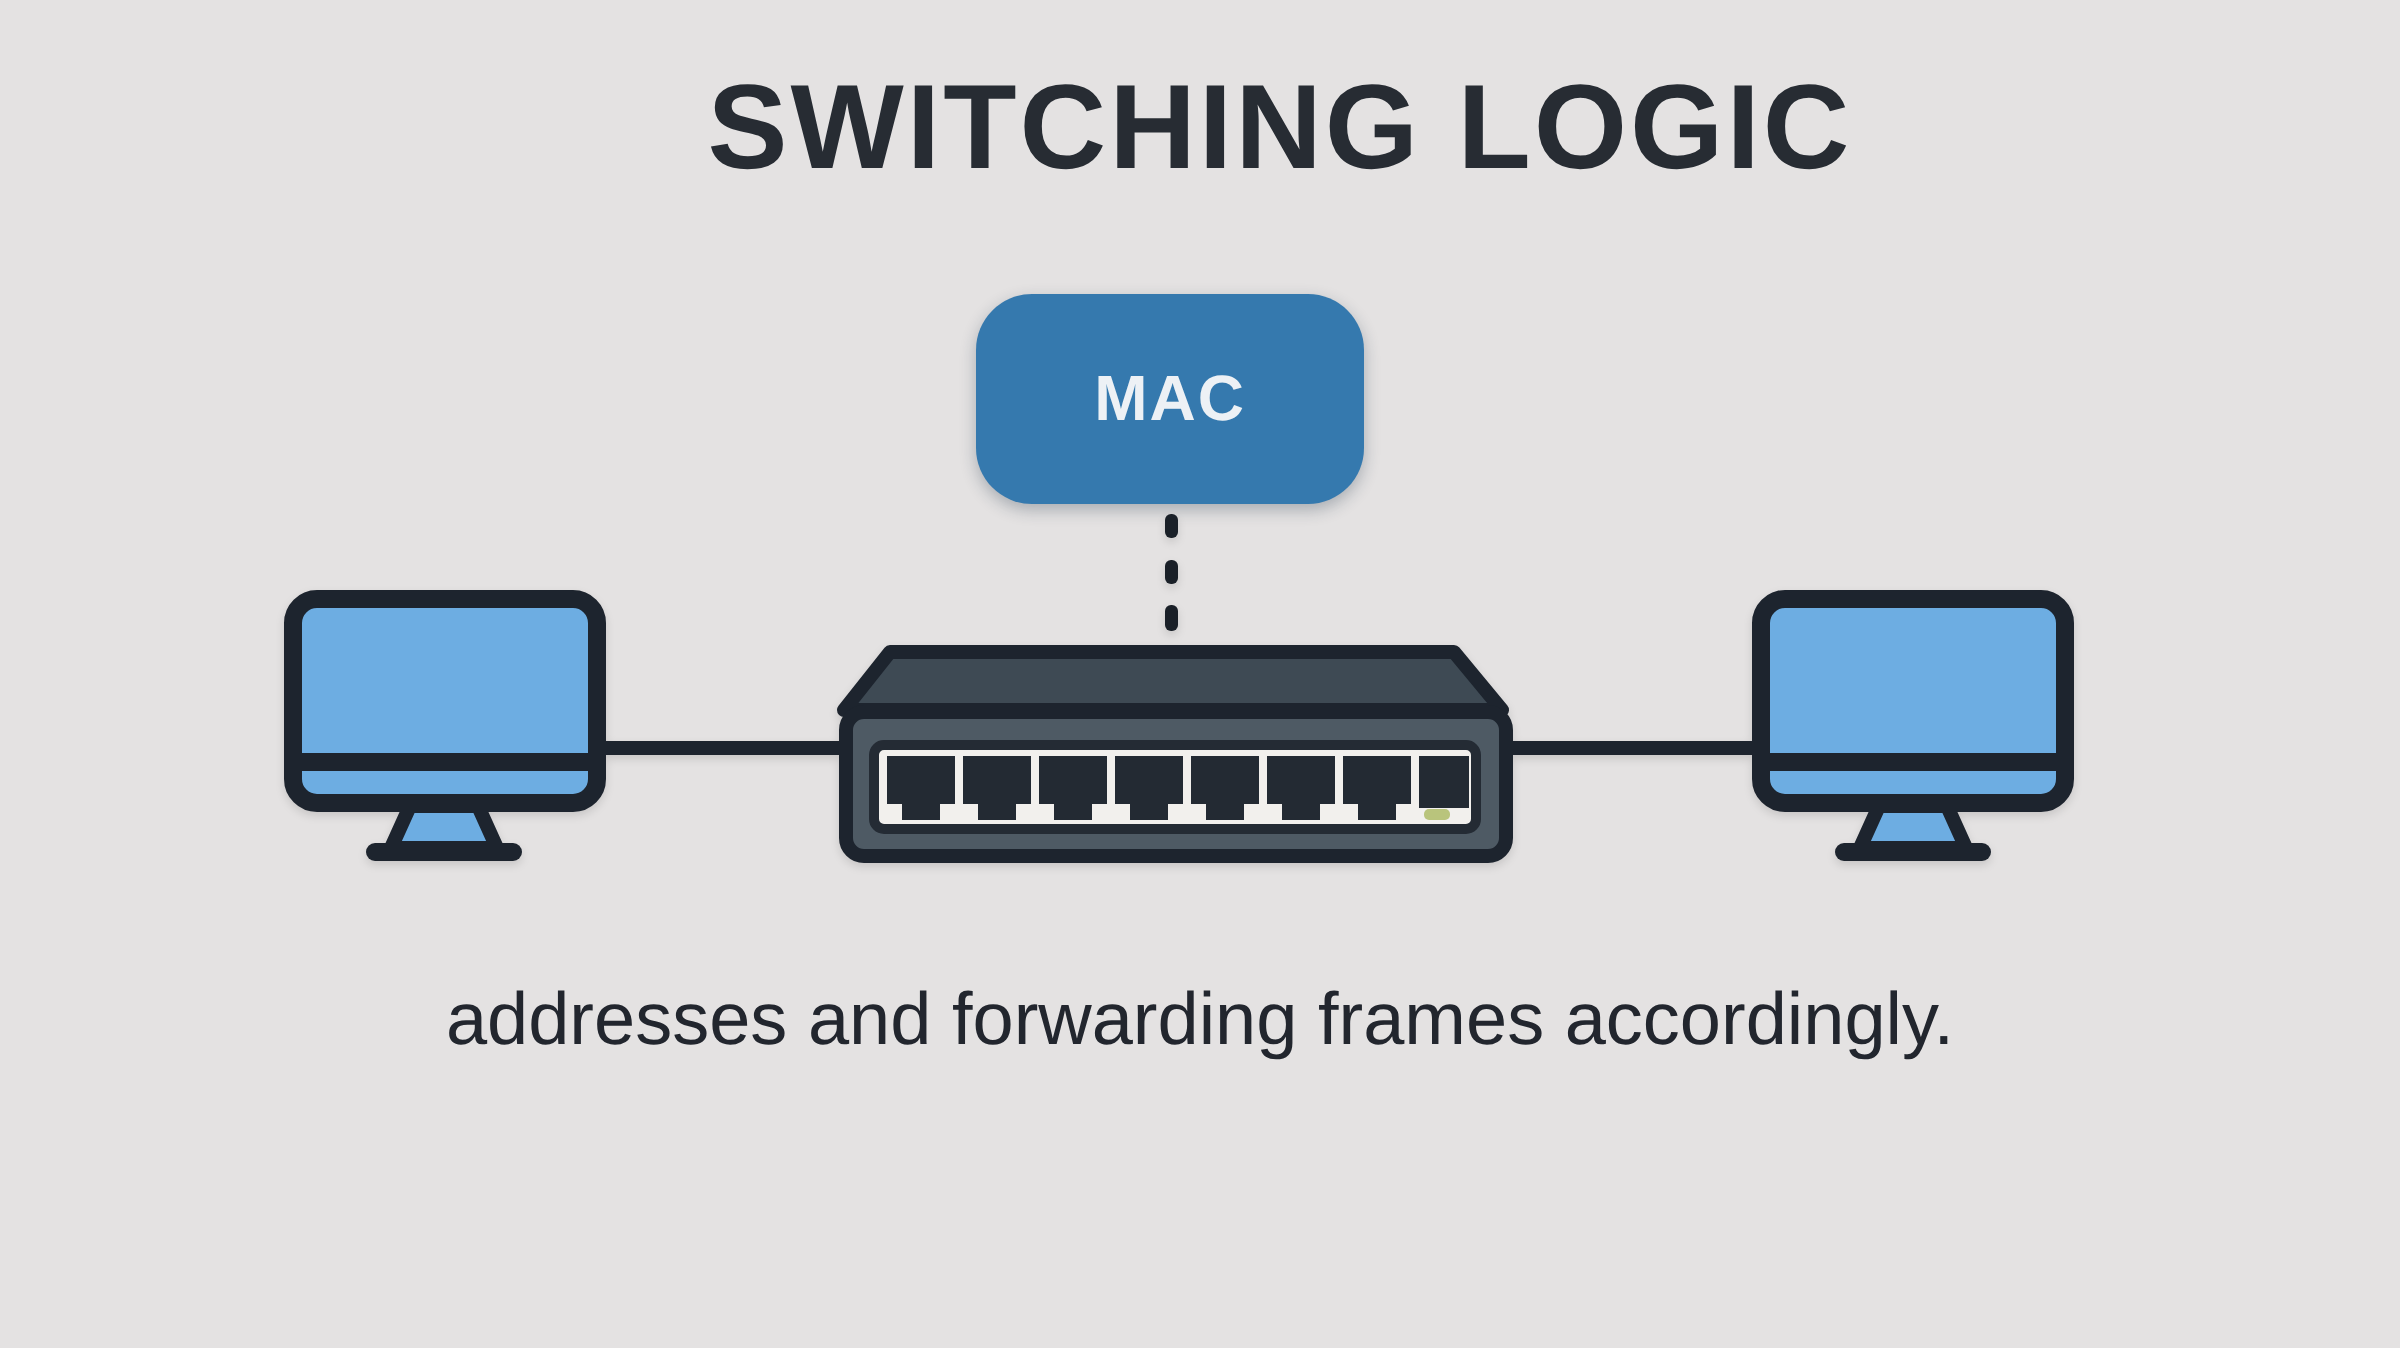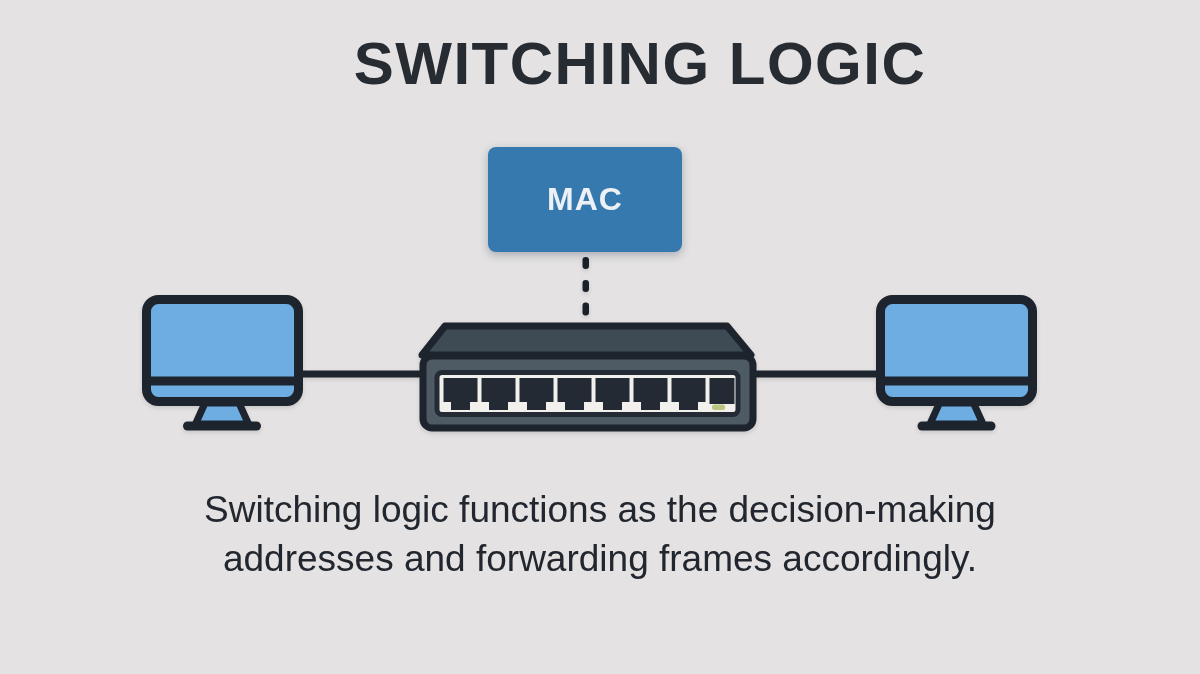--- a/index.html
+++ b/index.html
@@ -8,21 +8,21 @@
     overflow:hidden; font-family:"Liberation Sans", sans-serif;
   }
   .title {
     position:absolute; top:33px; left:0; width:100%; text-align:center;
     font-size:60px; line-height:62px; font-weight:700; color:#272c33;
     letter-spacing:1.5px;
     padding-left:40px;
   }
   .mac-box {
     position:absolute; left:488px; top:147px; width:194px; height:105px;
-    background:#3579ae; border-radius:8px;
+    background:#3579ae; border-radius:28px;
     display:flex; flex-direction:column; align-items:center; justify-content:center;
     box-shadow:0 3px 8px rgba(30,50,70,0.30);
   }
   .mac-line {
     color:#edf1f5; font-size:32px; font-weight:700; line-height:37px;
     letter-spacing:1px; text-align:center;
   }
   .diagram-svg {
     position:absolute; left:0; top:0;
     filter: drop-shadow(0 2px 2px rgba(0,0,0,0.12));
@@ -79,17 +79,16 @@
       <path fill="#232a33" d="M557.5 378 h34 v24 h-7.5 v8 h-19 v-8 h-7.5 Z"></path>
       <path fill="#232a33" d="M595.5 378 h34 v24 h-7.5 v8 h-19 v-8 h-7.5 Z"></path>
       <path fill="#232a33" d="M633.5 378 h34 v24 h-7.5 v8 h-19 v-8 h-7.5 Z"></path>
       <path fill="#232a33" d="M671.5 378 h34 v24 h-7.5 v8 h-19 v-8 h-7.5 Z"></path>
       <rect x="709.5" y="378" width="25" height="26" fill="#232a33"></rect>
       <rect x="712" y="404.5" width="13" height="5.5" rx="2.5" fill="#b9c47c"></rect>
     </g>
   </svg>
 
   <div class="caption">
-    <div>Switching logic functions as the decision-making</div>
     <div>addresses and forwarding frames accordingly.</div>
   </div>
 
 </div>
 
 </body></html>

